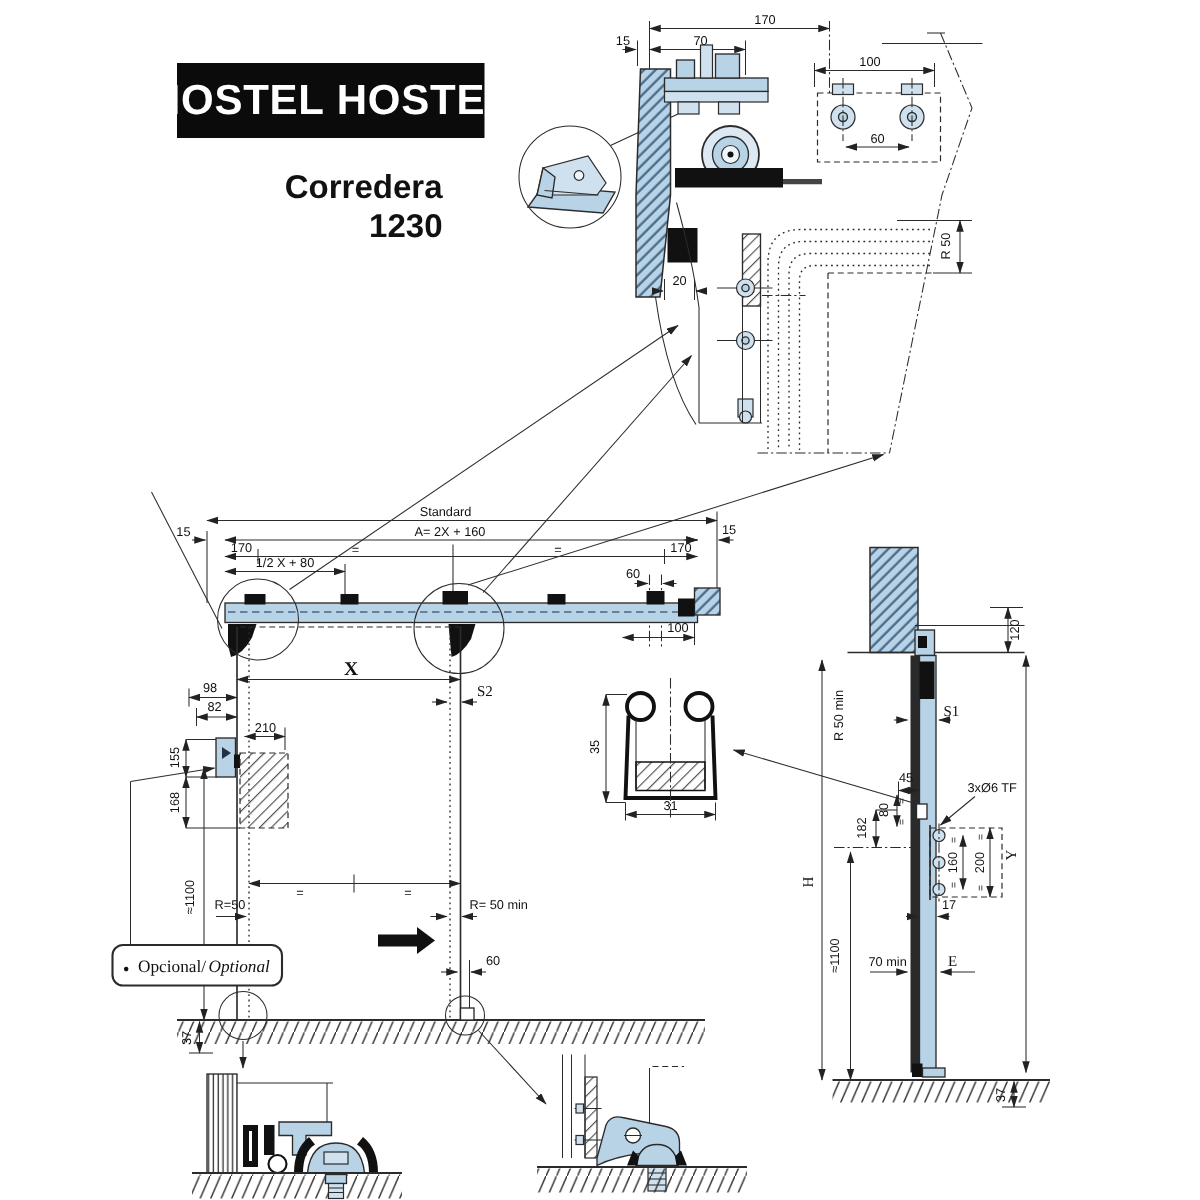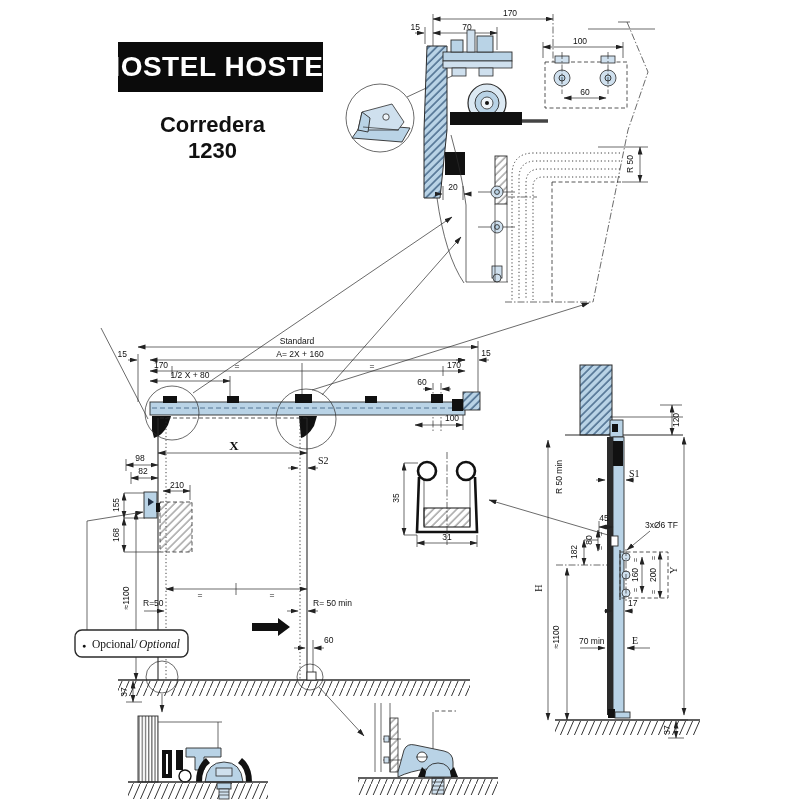--- a/index.html
+++ b/index.html
@@ -1,21 +1,21 @@
 <!DOCTYPE html>
 <html><head>
 <meta charset="utf-8">
 <style>
   html,body{margin:0;padding:0;background:#ffffff;}
   .stage{position:relative;width:800px;height:800px;background:#fff;overflow:hidden;
          font-family:"Liberation Sans",sans-serif;}
   .logo{position:absolute;left:118px;top:42px;width:205px;height:50px;background:#0b0b0b;
         display:flex;align-items:center;justify-content:center;gap:4px;}
   .logo span{color:#fff;font-weight:bold;font-size:28px;letter-spacing:.5px;line-height:1;}
-  .ptitle{position:absolute;left:130px;top:112px;width:165px;text-align:center;
+  .ptitle{position:absolute;left:130px;top:112px;width:165px;text-align:right;
           font-weight:bold;font-size:22px;color:#111;line-height:1.2;}
   svg text{font-family:"Liberation Sans",sans-serif;font-size:8.5px;fill:#111;}
   svg text.var{font-family:"Liberation Serif",serif;font-size:10px;}
   svg text.big{font-family:"Liberation Serif",serif;font-size:13px;font-weight:bold;}
   svg text.sm{font-size:7px;}
   svg text.opt{font-family:"Liberation Serif",serif;font-size:11.5px;}
   .ln{stroke:#2b2b2b;stroke-width:1.1;fill:none;}
   .tn{stroke:#2b2b2b;stroke-width:0.7;fill:none;}
   .dim{stroke:#2b2b2b;stroke-width:0.7;fill:none;}
   .dd{stroke:#2b2b2b;stroke-width:0.7;fill:none;stroke-dasharray:7 2 1.5 2;}

